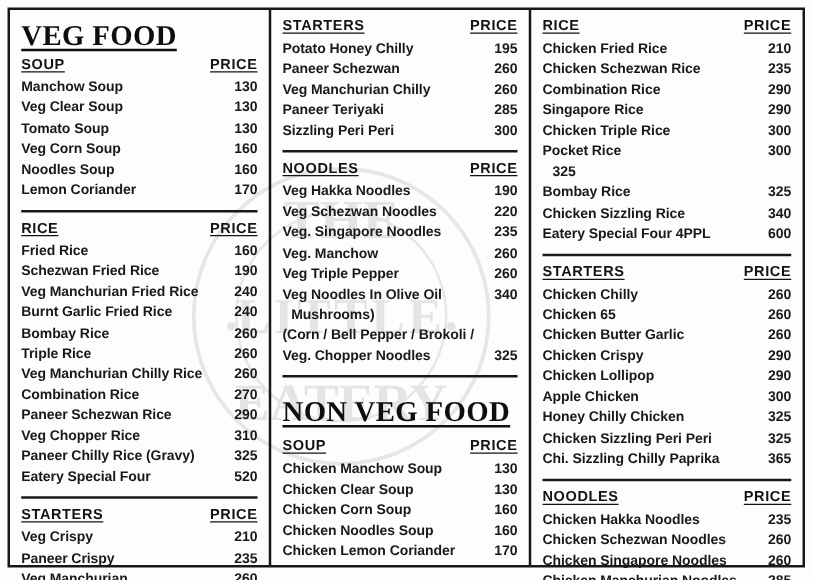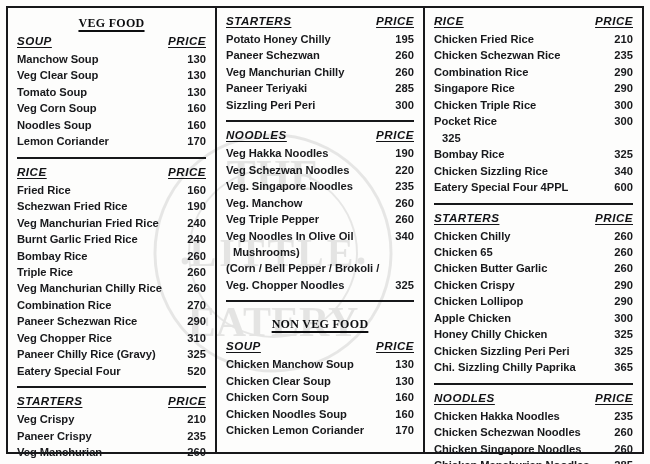--- a/index.html
+++ b/index.html
@@ -42,24 +42,23 @@
   .column {
     box-sizing: border-box;
     padding: 6px 9px 4px 9px;
     position: relative;
   }
   .col-1 { width: 207px; }
   .col-2 { width: 208px; border-left: 2px solid #17181a; }
   .col-3 { width: 219px; border-left: 2px solid #17181a; }
 
   .banner {
-    text-align: center;
     font-family: "Liberation Serif", serif;
     font-weight: bold;
-    font-size: 12px;
+    font-size: 23px;
     letter-spacing: .3px;
     color: #0d0e10;
     padding: 2px 0 3px 0;
     text-decoration: underline;
     text-underline-offset: 3px;
     text-decoration-thickness: 2px;
   }
   .banner.mid { padding-top: 9px; padding-bottom: 7px; }
 
   .section { position: relative; }
@@ -71,21 +70,20 @@
     font-weight: bold;
     letter-spacing: .5px;
     color: #121316;
     padding-bottom: 1px;
     margin-bottom: 3px;
   }
   .sec-head > span {
     text-decoration: underline;
     text-underline-offset: 2px;
     text-decoration-thickness: 1.2px;
-    font-style: italic;
   }
   .rows { display: block; }
   .row {
     display: flex;
     justify-content: space-between;
     align-items: baseline;
     font-size: 11.2px;
     font-weight: bold;
     color: #18191c;
     line-height: 1.47;

